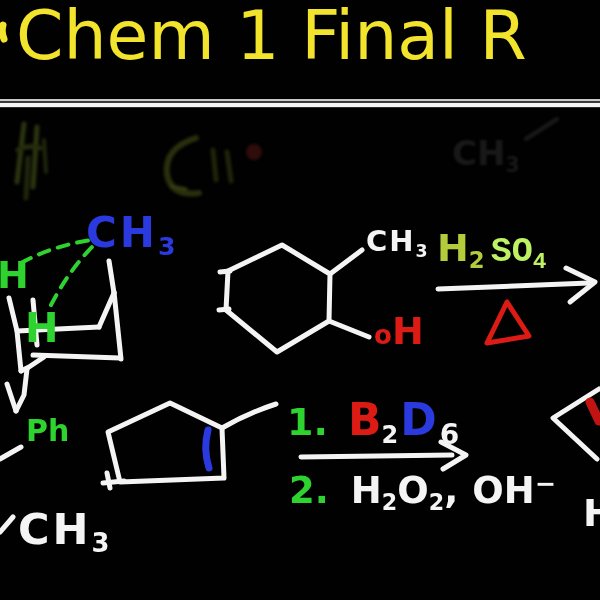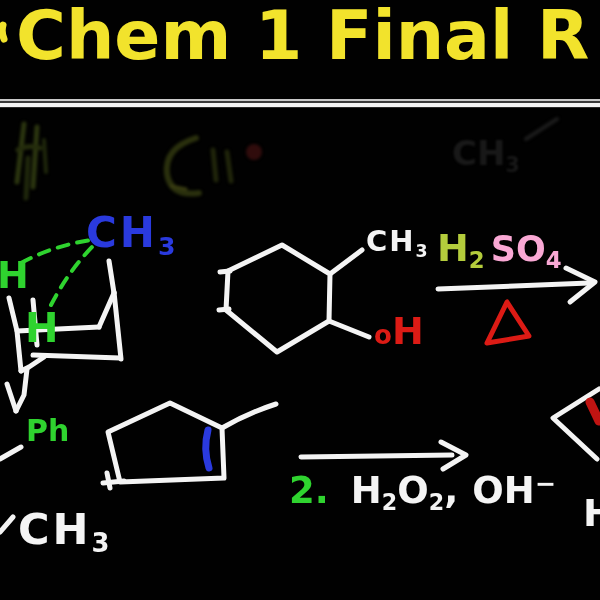--- a/index.html
+++ b/index.html
@@ -1,36 +1,36 @@
 <!DOCTYPE html>
 <html><head>
 <meta charset="utf-8">
 <style>
   html,body{margin:0;padding:0;background:#000;}
   .stage{
     position:relative;width:600px;height:600px;background:#010101;
     overflow:hidden;font-family:"DejaVu Sans",sans-serif;
   }
   .title{
-    position:absolute;left:16px;top:2px;font-size:68px;font-weight:700;
+    position:absolute;left:16px;top:2px;font-size:68px;font-weight:400;
     letter-spacing:0px;color:#f2e32c;white-space:nowrap;line-height:1;
   }
   .separator{position:absolute;left:0;top:99px;width:600px;height:9px;}
   .separator .l1{height:2px;background:#c9c9c9;}
   .separator .l2{height:2px;background:#3a3a3a;}
   .separator .l3{height:4px;background:#f4f4f4;}
   .separator .l4{height:1px;background:#2a2a2a;}
   svg.board{position:absolute;left:0;top:0;}
   .lbl{position:absolute;line-height:1;font-weight:700;white-space:nowrap;}
   .green{color:#2fd32f;}
   .blue{color:#2a3ade;}
   .red{color:#dc1b15;}
   .white{color:#f4f4f4;}
   .yg{color:#b4cc3c;}
-  .yel{color:#f9a8d4;}
+  .yel{color:#bef264;font-family:Liberation Mono, monospace;}
   .sb{font-size:.60em;position:relative;top:.32em;}
   .sp{font-size:.68em;position:relative;top:-.42em;}
   .ghostTxt{filter:blur(1.1px);opacity:.85;}
   .ghosts{filter:blur(1.4px);}
 </style>
 </head>
 <body>
 
 <div class="stage">
 
@@ -129,20 +129,21 @@
   <div class="lbl green" style="left:25px;top:308px;font-size:40px;">H</div>
 
   <div class="lbl blue" style="left:86px;top:212px;font-size:42px;letter-spacing:3px;"><span>CH</span><span class="sb">3</span></div>
 
   <div class="lbl white" style="left:366px;top:227px;font-size:29px;letter-spacing:2px;"><span>CH</span><span class="sb">3</span></div>
 
   <div class="lbl red" style="left:374px;top:312px;font-size:38px;"><span style="font-size:26px;">o</span><span>H</span></div>
 
   <div class="lbl" style="left:437px;top:229px;font-size:38px;"><span class="yg">H</span><span class="yg sb">2</span><span class="yel" style="margin-left:6px;font-size:35px;">SO</span><span class="yel sb">4</span></div>
 
+  <div class="lbl" style="left:287px;top:398px;font-size:40px;"><span class="green" style="font-size:38px;">1.</span><span class="red" style="margin-left:20px;font-size:44px;">B</span><span class="white sb">2</span><span class="blue" style="font-size:44px;margin-left:2px;">D</span><span class="white sb" style="margin-left:3px;font-size:28px;">6</span></div>
 
   <div class="lbl" style="left:289px;top:472px;font-size:37px;"><span class="green" style="font-size:37px;">2.</span><span class="white" style="margin-left:22px;">H</span><span class="white sb">2</span><span class="white">O</span><span class="white sb">2</span><span class="white">,</span><span class="white" style="margin-left:14px;">OH</span><span class="white sp">−</span></div>
 
   <div class="lbl green" style="left:26px;top:416px;font-size:30px;">Ph</div>
 
   <div class="lbl white" style="left:18px;top:508px;font-size:43px;letter-spacing:3px;"><span>CH</span><span class="sb">3</span></div>
 
   <div class="lbl white" style="left:583px;top:494px;font-size:38px;">H</div>
 
   <div class="lbl ghostTxt" style="left:452px;top:136px;font-size:34px;color:#1d1d1d;"><span>CH</span><span class="sb">3</span></div>

